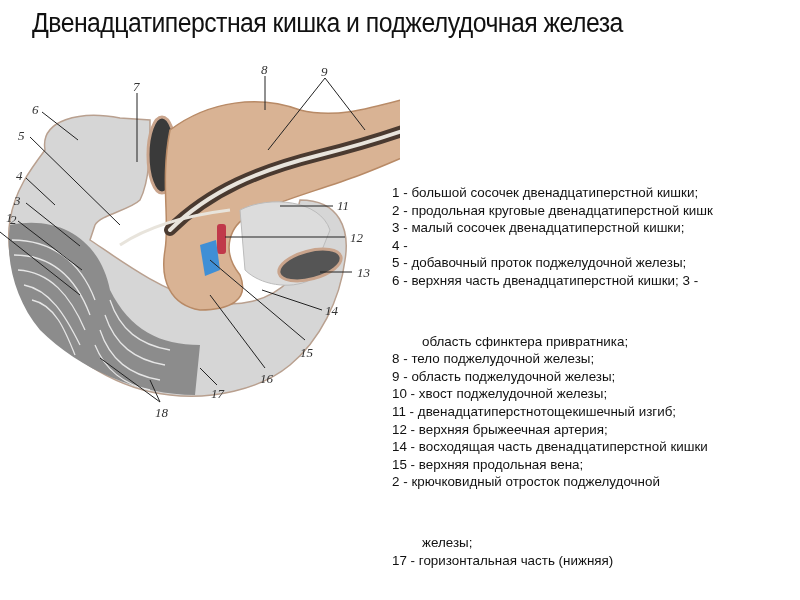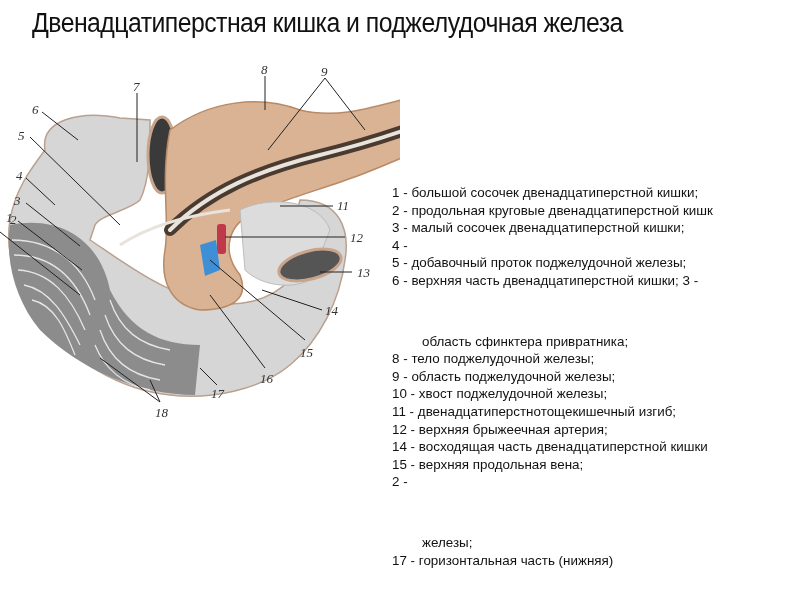--- a/index.html
+++ b/index.html
@@ -106,20 +106,20 @@
       <span class="cont">область сфинктера привратника;</span>
     </div>
   <div class="item"><span class="n">8 -</span>&nbsp;<span class="txt">тело поджелудочной железы;</span></div>
   <div class="item"><span class="n">9 -</span>&nbsp;<span class="txt">область поджелудочной железы;</span></div>
   <div class="item"><span class="n">10 -</span>&nbsp;<span class="txt">хвост поджелудочной железы;</span></div>
   <div class="item"><span class="n">11 -</span>&nbsp;<span class="txt">двенадцатиперстнотощекишечный изгиб;</span></div>
   <div class="item"><span class="n">12 -</span>&nbsp;<span class="txt">верхняя брыжеечная артерия;</span></div>
   <div class="item"><span class="n">14 -</span>&nbsp;<span class="txt">восходящая часть двенадцатиперстной кишки</span></div>
   <div class="item"><span class="n">15 -</span>&nbsp;<span class="txt">верхняя продольная вена;</span></div>
   <div>
-      <div class="item"><span class="n">2 -</span>&nbsp;</div>
+      <div class="item"><span class="n">2 -</span>&nbsp;<span class="txt">крючковидный отросток поджелудочной</span></div>
       <span class="cont">железы;</span>
     </div>
   <div>
       <div class="item"><span class="n">17 -</span>&nbsp;<span class="txt">горизонтальная часть (нижняя)</span></div>
       <span class="cont">двенадцатиперстной кишки;</span>
     </div>
 </div>
 
 </body></html>

